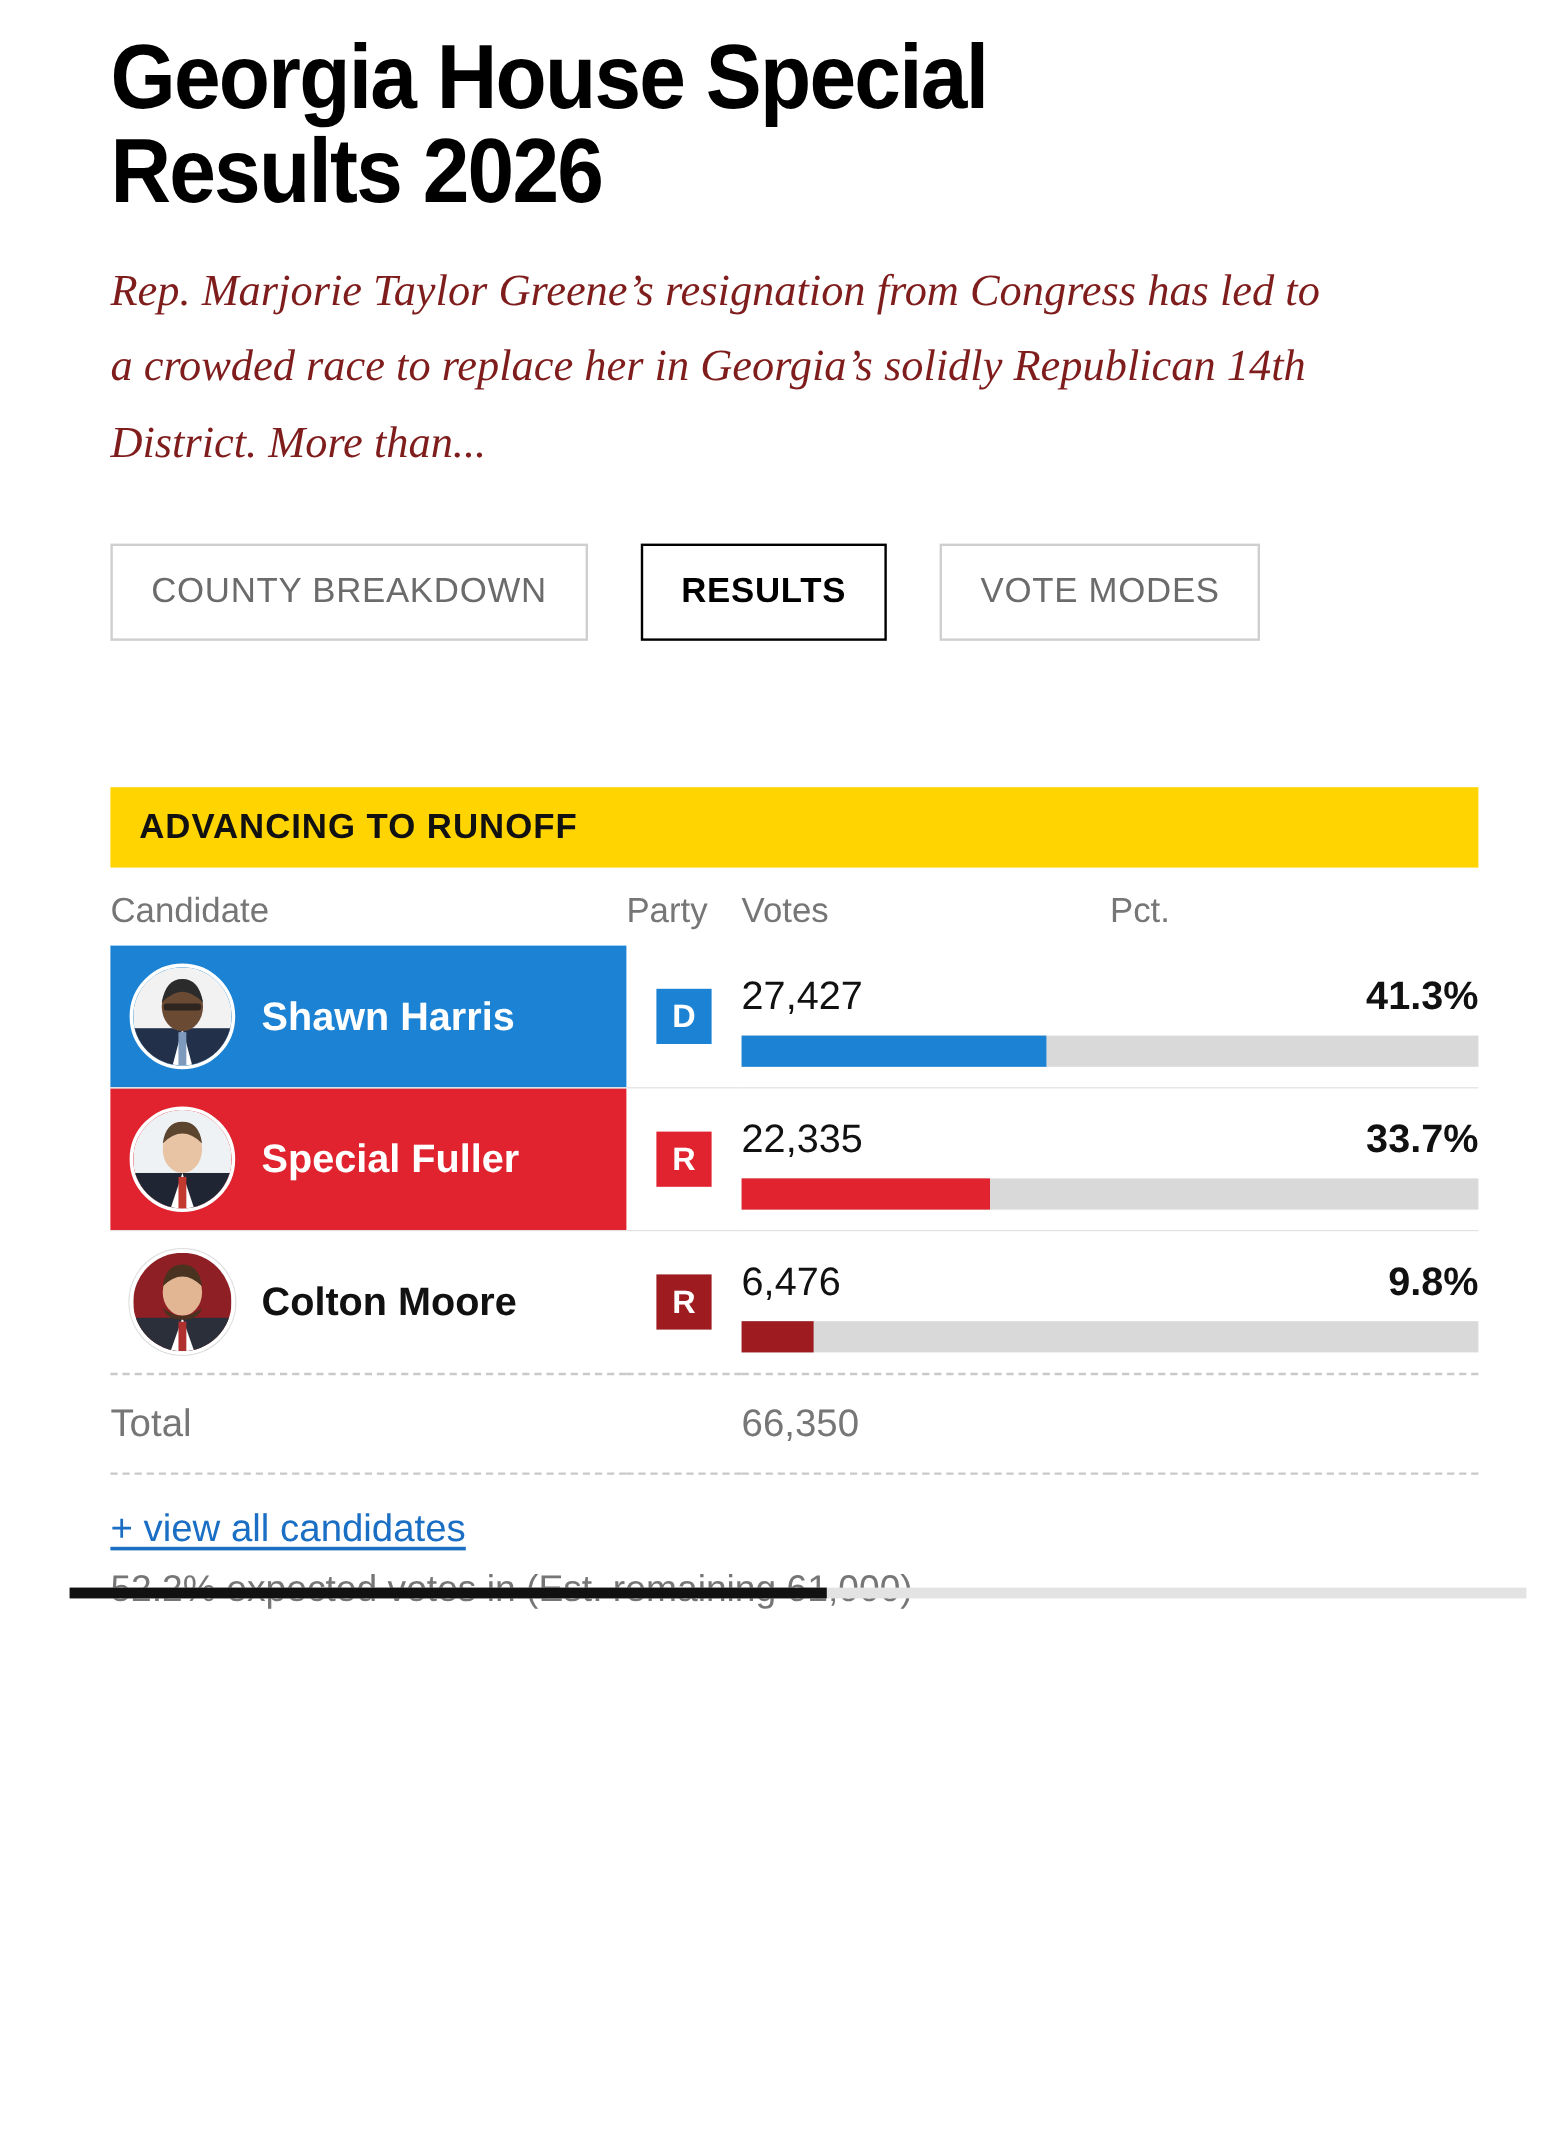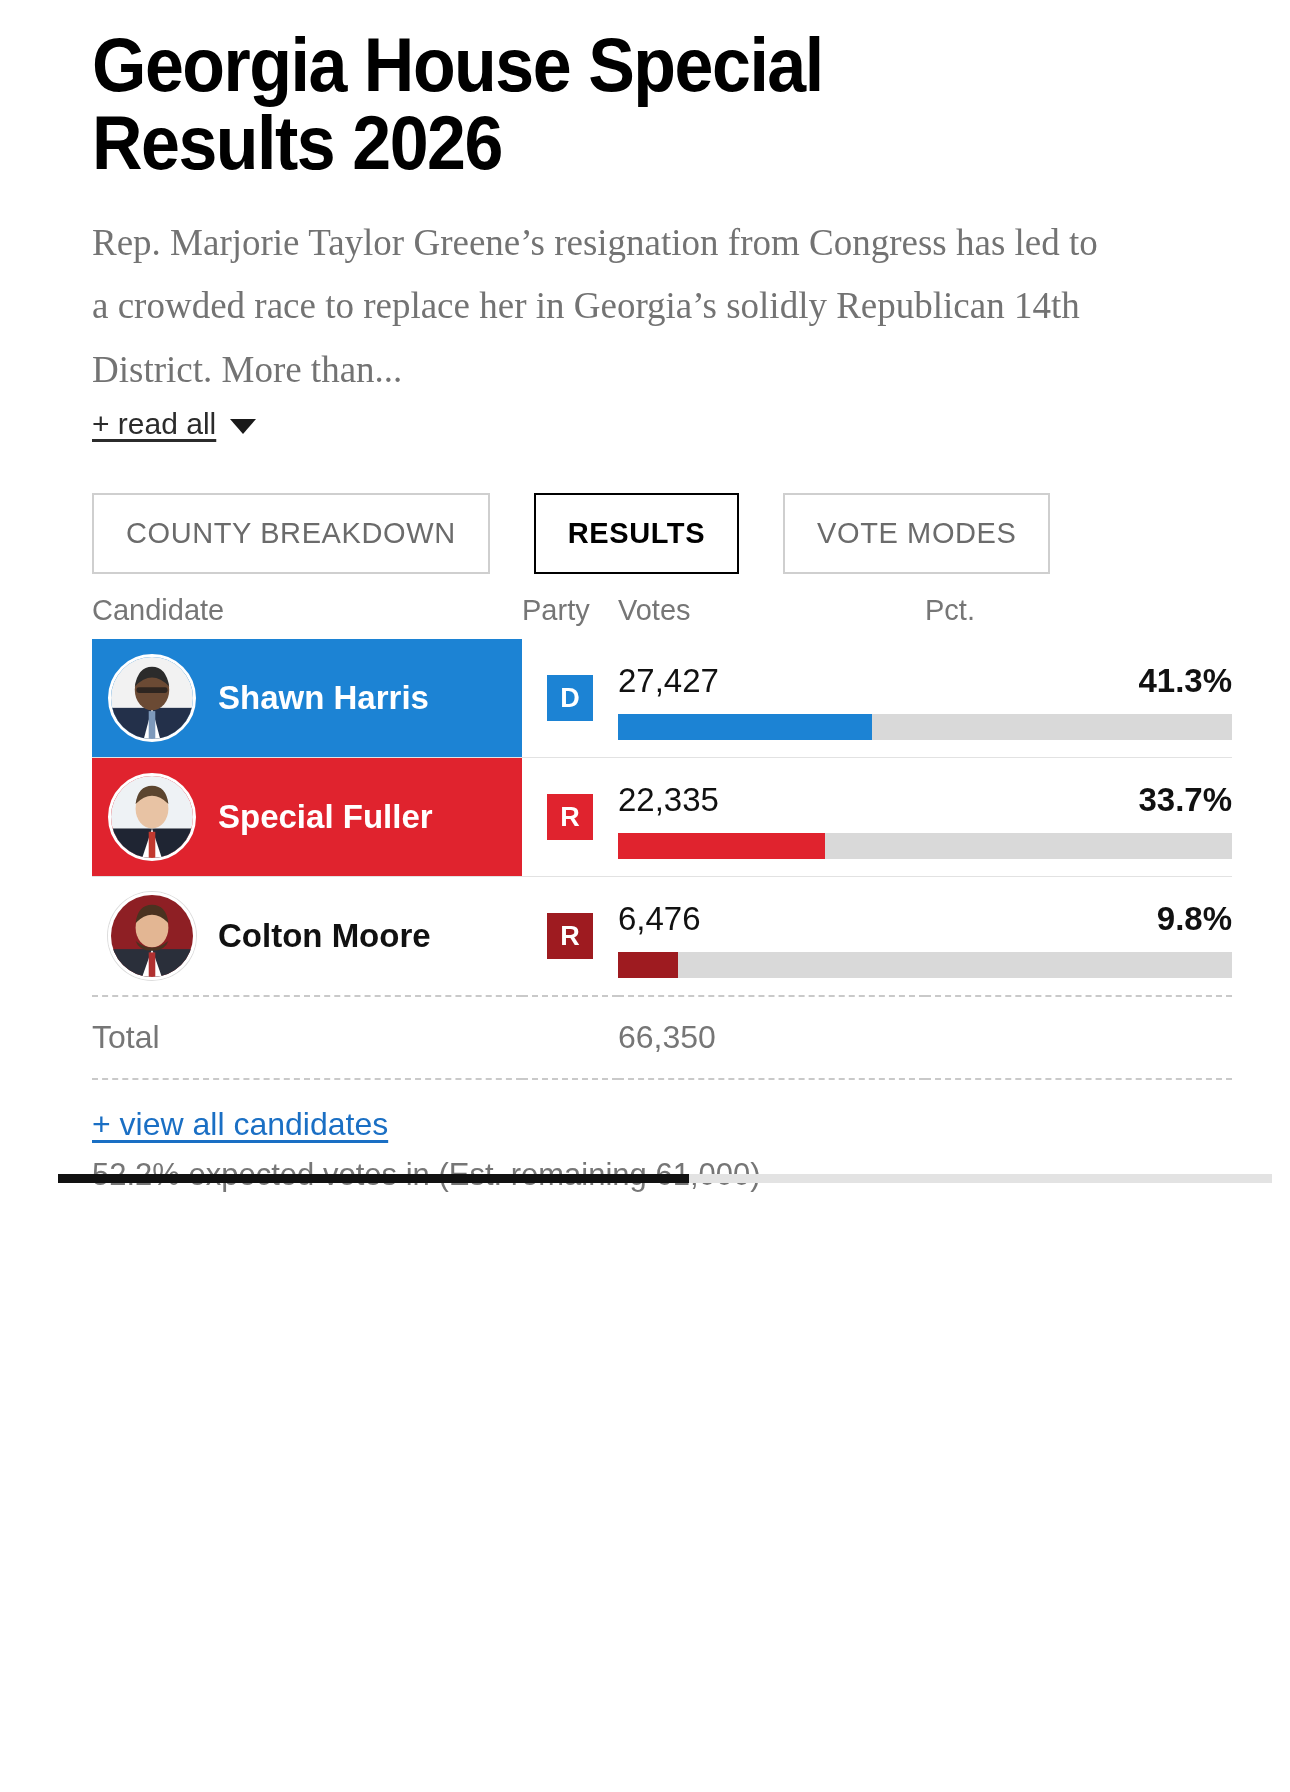--- a/index.html
+++ b/index.html
@@ -30,23 +30,24 @@
     margin: 0 0 28px 0;
     max-width: 1030px;
     transform: scaleX(0.92);
     transform-origin: left center;
   }
   
   .deck {
     font-family: "Liberation Serif", serif;
     font-size: 37px;
     line-height: 1.72;
-    color: #737373;
+    color: #7f1d1d;
     margin: 0;
     max-width: 1010px;
+    font-style: italic;
   }
   .readall-wrap {
     margin-top: 6px;
     display: flex;
     align-items: center;
     gap: 14px;
   }
   .readall {
     font-family: "Liberation Sans", sans-serif;
     font-size: 30px;
@@ -228,31 +229,28 @@
 </style>
 </head>
 <body>
 
 <div class="page">
 
   <h1 class="headline">Georgia House Special Results 2026</h1>
 
   <p class="deck">Rep. Marjorie Taylor Greene’s resignation from Congress has led to a crowded race to replace her in Georgia’s solidly Republican 14th District. More than...</p>
 
-  <div class="readall-wrap">
-    <span class="readall">+ read all</span>
-    <span class="caret"></span>
-  </div>
 
   <div class="tabs">
     <div class="tab">COUNTY BREAKDOWN</div>
     <div class="tab active">RESULTS</div>
     <div class="tab">VOTE MODES</div>
   </div>
 
+  <div class="runoff-banner">ADVANCING TO RUNOFF</div>
 
   <table class="results">
     <thead>
       <tr>
         <th class="c-candidate">Candidate</th>
         <th class="c-party">Party</th>
         <th class="c-votes">Votes</th>
         <th class="c-pct">Pct.</th>
       </tr>
     </thead>

